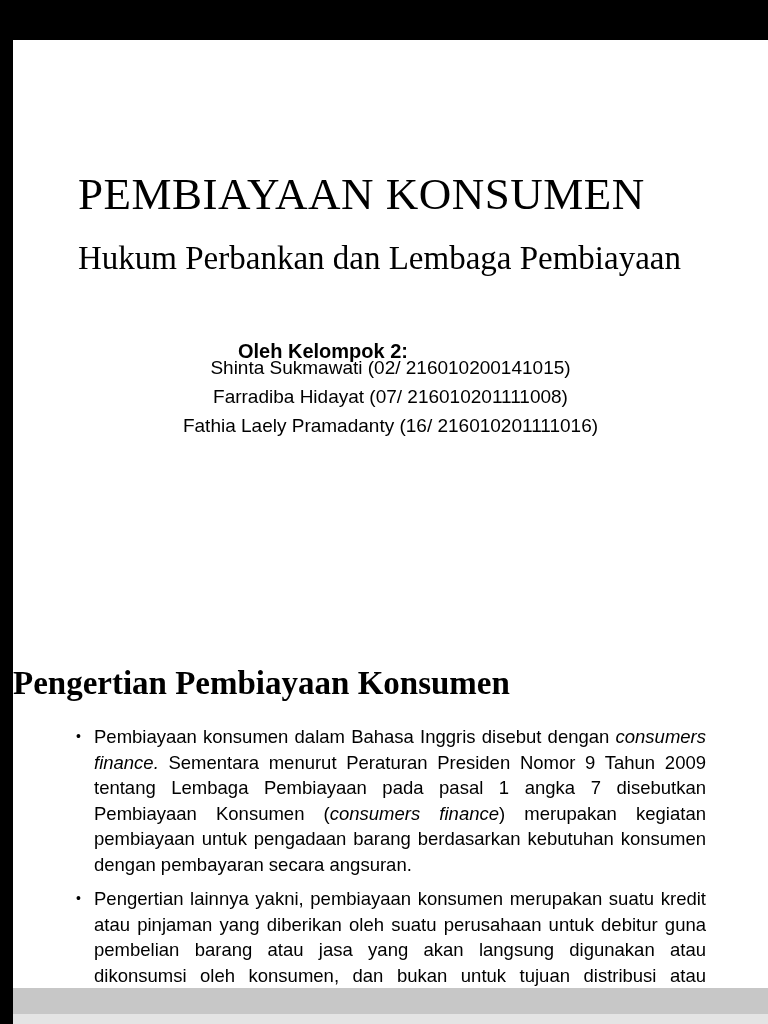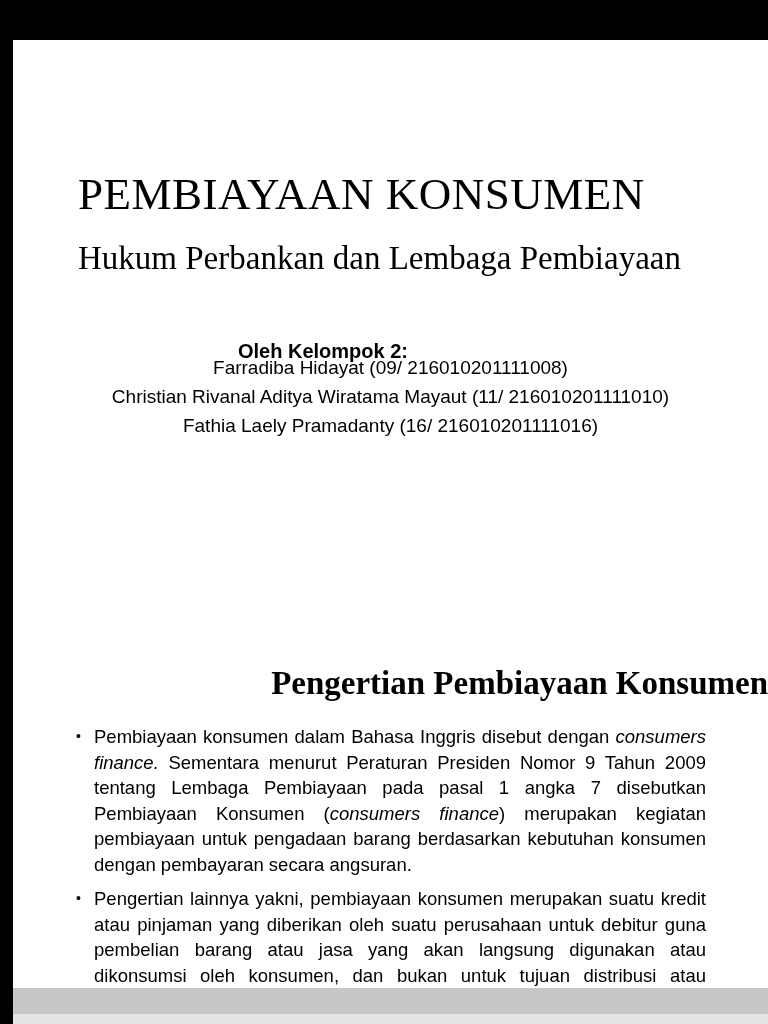--- a/index.html
+++ b/index.html
@@ -74,21 +74,21 @@
     top: 353px; left: 13px;
     width: 755px;
     text-align: center;
     font-size: 19px;
     line-height: 29px;
   }
   .section-title {
     position: absolute;
     top: 638px; left: 13px;
     width: 755px;
-    text-align: right;
+    text-align: left;
     font-family: "Liberation Serif", serif;
     font-weight: bold;
     font-size: 33px;
   }
   .bullets {
     position: absolute;
     top: 712px; left: 62px;
     width: 632px;
     list-style: none;
     margin: 12px; padding: 0;
@@ -115,22 +115,22 @@
 <div class="top-bar"></div>
 <div class="left-bar"></div>
 
 <main>
 
   <section>
     <h1 class="slide1-title">PEMBIAYAAN KONSUMEN</h1>
     <h2 class="slide1-subtitle">Hukum Perbankan dan Lembaga Pembiayaan</h2>
     <p class="group-heading">Oleh Kelompok 2:</p>
     <div class="members">
-      <div>Farradiba Hidayat (09/ 216010201111008)</div>
-      <div>Christian Rivanal Aditya Wiratama Mayaut (11/ 216010201111010)</div>
+      <div>Shinta Sukmawati (02/ 216010200141015)</div>
+      <div>Farradiba Hidayat (07/ 216010201111008)</div>
       <div>Fathia Laely Pramadanty (16/ 216010201111016)</div>
     </div>
   </section>
 
   <section>
     <h2 class="section-title">Pengertian Pembiayaan Konsumen</h2>
     <ul class="bullets">
       <li>
         <span><span>Pembiayaan konsumen dalam Bahasa Inggris disebut dengan </span><span class="it">consumers finance.</span><span> Sementara menurut Peraturan Presiden Nomor 9 Tahun 2009 tentang Lembaga Pembiayaan pada pasal 1 angka 7 disebutkan  Pembiayaan Konsumen (</span><span class="it">consumers finance</span><span>) merupakan kegiatan pembiayaan untuk pengadaan barang berdasarkan kebutuhan konsumen dengan pembayaran secara angsuran.</span></span>
       </li>

